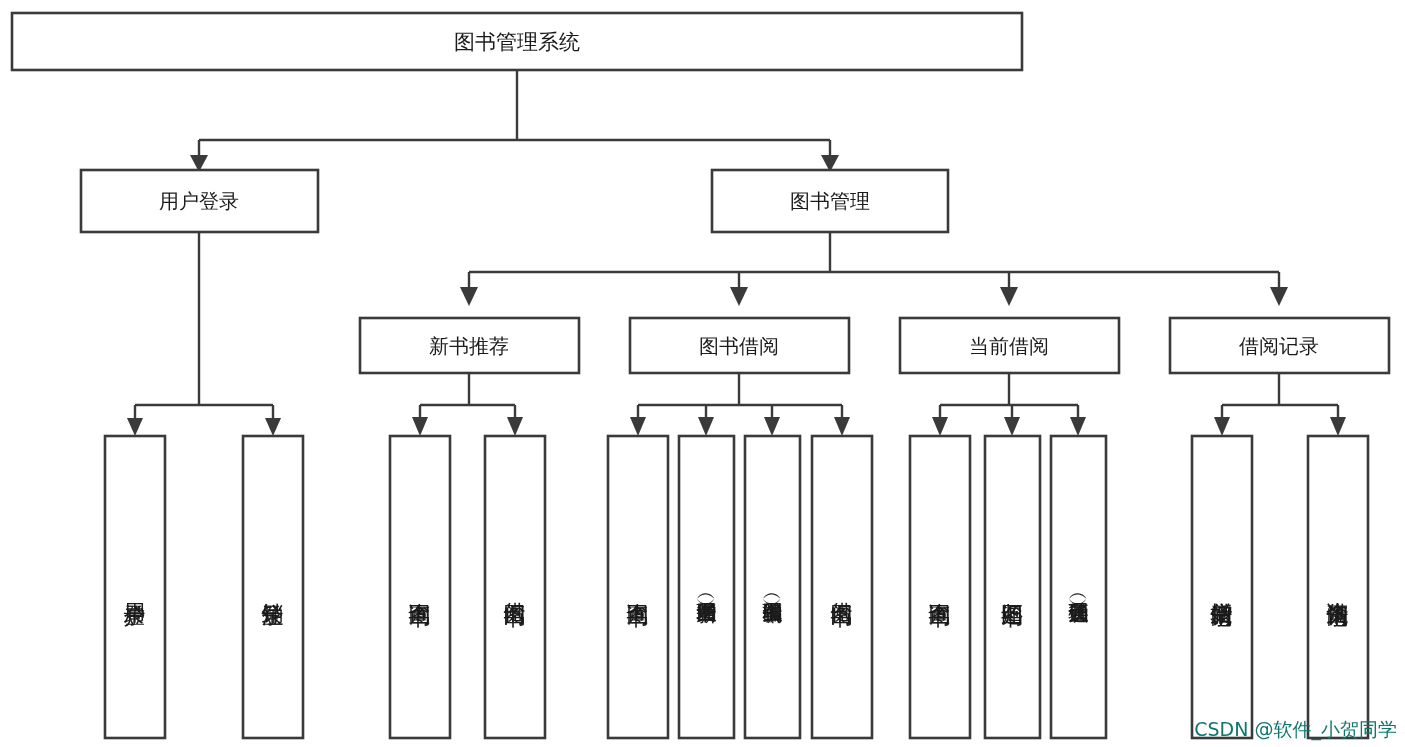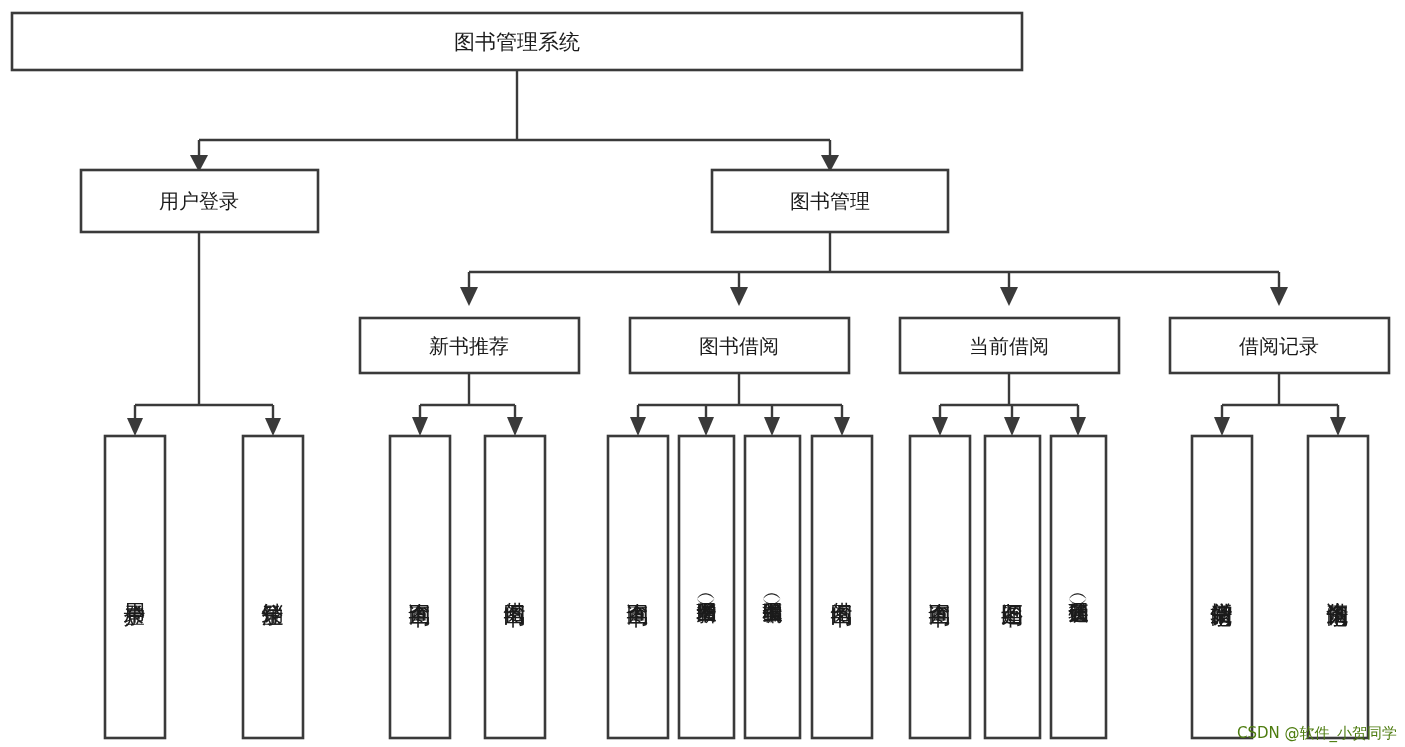--- a/index.html
+++ b/index.html
@@ -74,22 +74,22 @@
   }
   .leaf-label.tight {
     font-size: 20px;
     letter-spacing: 0px;
   }
   .watermark {
     position: absolute;
     right: 8px;
     bottom: 4px;
     font-family: "DejaVu Sans", "Liberation Sans", sans-serif;
-    font-size: 15px;
-    color: #4d7c0f;
+    font-size: 19px;
+    color: #0f766e;
     white-space: nowrap;
     pointer-events: none;
   }
 </style>
 </head>
 <body>
 
 <div id="diagram-root">
 
   <svg class="diagram-canvas" viewBox="0 0 1405 747">

